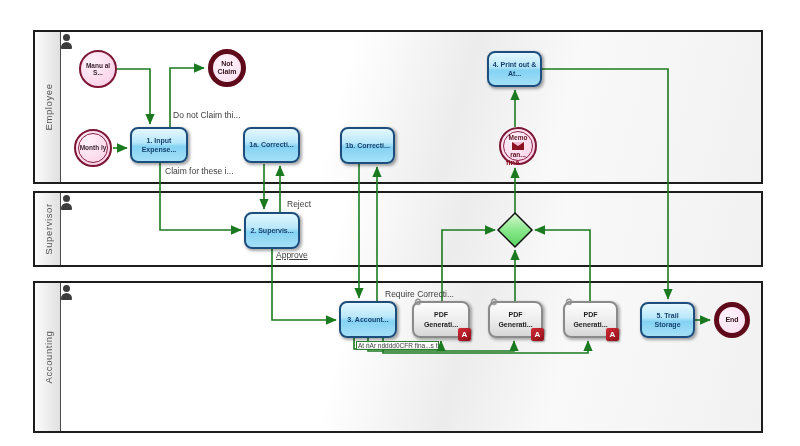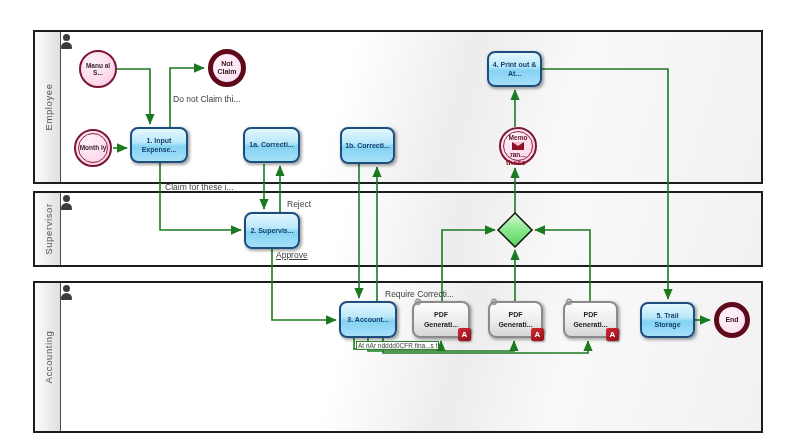--- a/index.html
+++ b/index.html
@@ -134,21 +134,21 @@
   <div class="node task" style="left:487px;top:51px;width:55px;height:36px;">
     <span class="task-label">4. Print out &amp; At...</span>
   </div>
   <div class="node event event-start event-inner-ring" style="left:499px;top:127px;width:38px;height:38px;">
     <span class="memo-stack">
       <span>Memo</span>
       <span class="envelope"></span>
       <span>ran...</span>
     </span>
   </div>
-  <div class="email-caption" style="left:506px;top:158px;">these</div>
+  <div class="email-caption" style="left:506px;top:158px;">fina</div>
 
   <div class="node task" style="left:244px;top:212px;width:56px;height:37px;">
     <span class="task-label">2. Supervis...</span>
   </div>
 
   <div class="node task" style="left:339px;top:301px;width:58px;height:37px;">
     <span class="task-label">3. Account...</span>
   </div>
   <div class="node task-gray" style="left:412px;top:301px;width:58px;height:37px;">
     <span class="gear-icon"></span>
@@ -165,20 +165,20 @@
     <span class="task-label">PDF Generati...</span>
     <span class="pdf-icon"></span>
   </div>
   <div class="node task" style="left:640px;top:302px;width:55px;height:36px;">
     <span class="task-label">5. Trail Storage</span>
   </div>
   <div class="node event event-end" style="left:714px;top:302px;width:36px;height:36px;">
     <span class="ev-label">End</span>
   </div>
 
-  <div class="flow-label" style="left:173px;top:94px;">Do not Claim thi...</div>
-  <div class="flow-label" style="left:165px;top:166px;margin-top:16px;">Claim for these i...</div>
+  <div class="flow-label" style="left:173px;top:110px;">Do not Claim thi...</div>
+  <div class="flow-label" style="left:165px;top:166px;">Claim for these i...</div>
   <div class="flow-label" style="left:287px;top:199px;">Reject</div>
   <div class="flow-label" style="left:276px;top:250px;text-decoration:underline;">Approve</div>
   <div class="flow-label" style="left:385px;top:289px;text-align:right;">Require Correcti...</div>
   <div class="flow-label flow-label-sm" style="left:356px;top:341px;">At nAr ndddd0CFR fina...s t</div>
 
 </div>
 
 </body></html>

